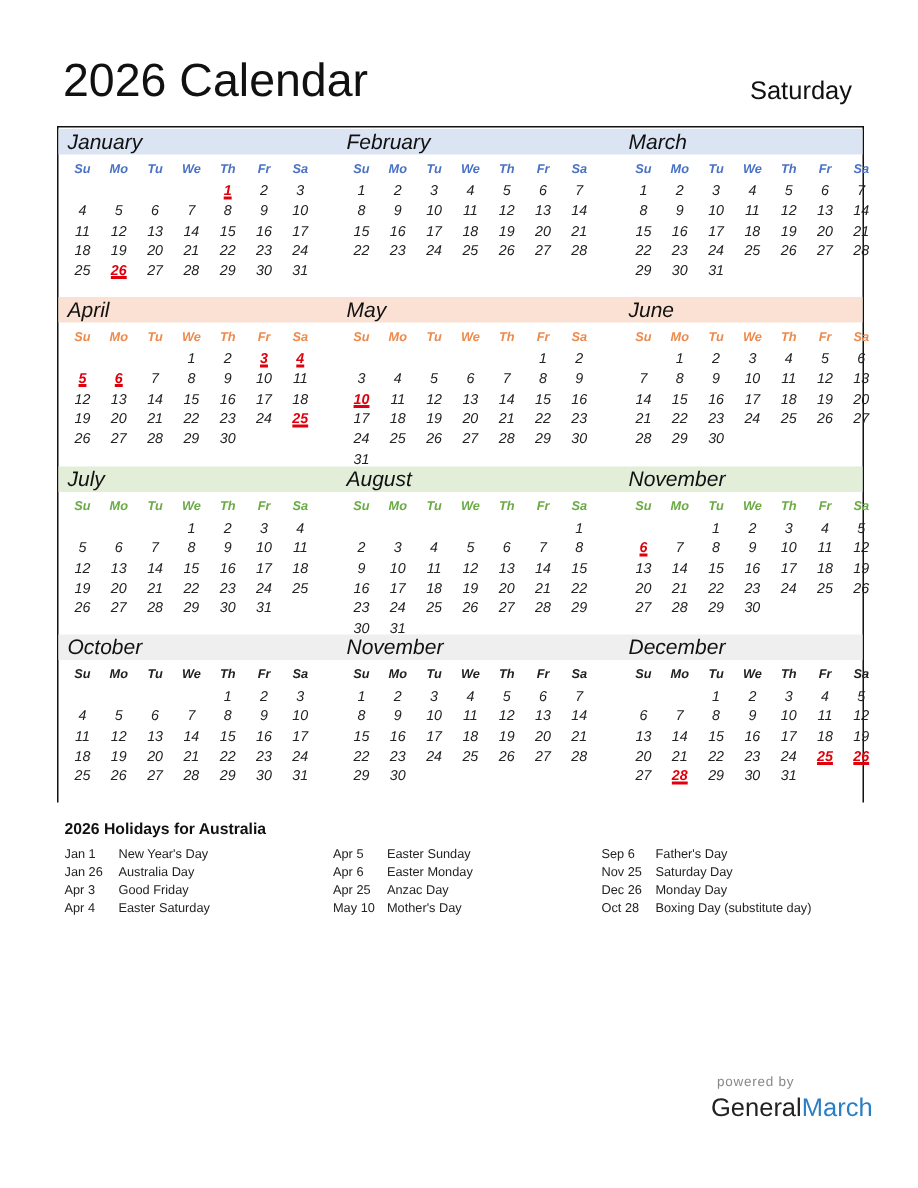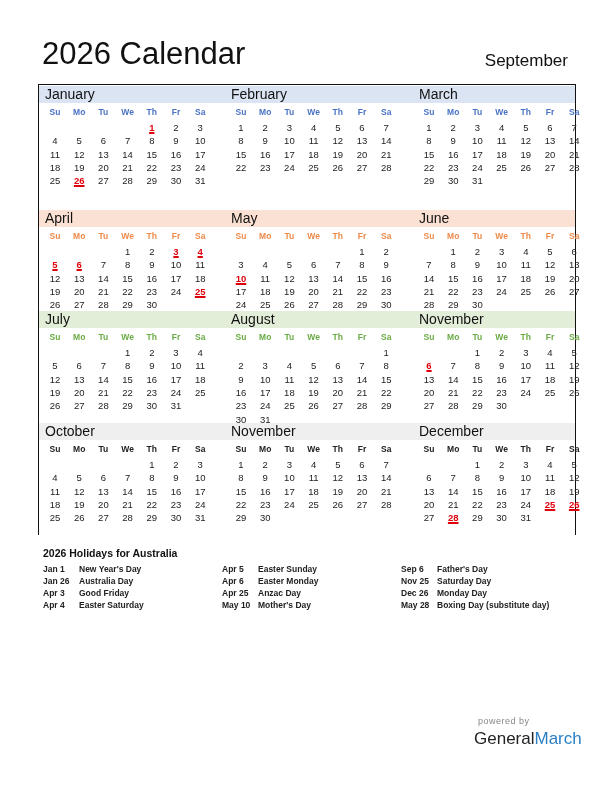--- a/index.html
+++ b/index.html
@@ -1,41 +1,41 @@
 <!DOCTYPE html>
 <html><head>
 <meta charset="utf-8">
 <style>
   html, body { margin:0; padding:0; background:#fff; }
   body { width:612px; height:792px; position:relative; font-family:"Liberation Sans", sans-serif; color:#222; overflow:hidden; }
   .title { position:absolute; left:42px; top:36px; font-size:31px; color:#111; }
   .country { position:absolute; right:44px; top:51px; font-size:17px; color:#111; }
-  .frame { position:absolute; left:38px; top:84px; width:536px; height:450px; border-top:1.5px solid #111; border-left:1.5px solid #111; border-right:1.5px solid #111; }
+  .frame { position:absolute; left:38px; top:84px; width:536px; height:450px; border-top:1.5px solid #111; border-left:1.5px solid #111; border-right:1.5px solid #111;font-style:italic; }
   .quarter { position:absolute; left:0; width:536px; height:112px; }
   .qband { position:absolute; left:0; top:1px; width:536px; height:17px; }
   .month { position:absolute; width:180px; height:112px; }
   .mname { position:absolute; left:4px; top:1px; font-size:14px; color:#111; }
   .dows { position:absolute; left:0; top:22px; width:176px; height:12px; }
   .dow { position:absolute; width:24px; text-align:center; font-size:8.5px; font-weight:bold; }
   .days { position:absolute; left:0; top:37px; width:176px; }
   .day { position:absolute; width:24px; text-align:center; font-size:9.5px; color:#222; }
   .day.hol { color:#e0000b; font-weight:bold; text-decoration:underline; text-decoration-thickness:1.5px; }
   .hol-title { position:absolute; left:43px; top:547px; font-size:10.5px; font-weight:bold; color:#111; }
-  .hol-col { position:absolute; top:564px;font-weight:bold; }
+  .hol-col { position:absolute; top:564px; }
   .hol-row { height:12px; font-size:8.5px; color:#222; white-space:nowrap; }
   .hol-date { display:inline-block; width:36px; }
   .powered { position:absolute; left:478px; top:716px; font-size:9px; color:#888; letter-spacing:0.5px; }
   .brand { position:absolute; left:474px; top:729px; font-size:17px; color:#222; }
   .brand .blue { color:#2a7fc4; }
 </style>
 </head>
 <body>
 
 <div class="title">2026 Calendar</div>
-<div class="country">September</div>
+<div class="country">Saturday</div>
 
 <div class="frame" id="frame">
     <div class="quarter" style="top: 0px;">
       <div class="qband" style="background: rgb(219, 228, 243);"></div>
       <div class="month" style="left: 2px; top: 0px;">
         <div class="mname">January</div>
         <div class="dows">
           <div class="dow" style="left: 2px; color: rgb(74, 114, 196);">Su</div>
           <div class="dow" style="left: 26.2px; color: rgb(74, 114, 196);">Mo</div>
           <div class="dow" style="left: 50.4px; color: rgb(74, 114, 196);">Tu</div>
@@ -159,21 +159,21 @@
           <div class="day" style="left: 74.6px; top: 39.9px;">25</div>
           <div class="day" style="left: 98.8px; top: 39.9px;">26</div>
           <div class="day" style="left: 123px; top: 39.9px;">27</div>
           <div class="day" style="left: 147.2px; top: 39.9px;">28</div>
           <div class="day" style="left: 2px; top: 53.2px;">29</div>
           <div class="day" style="left: 26.2px; top: 53.2px;">30</div>
           <div class="day" style="left: 50.4px; top: 53.2px;">31</div>
         </div>
       </div>
     </div>
-    <div class="quarter" style="top: 112px; margin-top: 12px;">
+    <div class="quarter" style="top: 112px;">
       <div class="qband" style="background: rgb(251, 225, 211);"></div>
       <div class="month" style="left: 2px; top: 0px;">
         <div class="mname">April</div>
         <div class="dows">
           <div class="dow" style="left: 2px; color: rgb(238, 138, 76);">Su</div>
           <div class="dow" style="left: 26.2px; color: rgb(238, 138, 76);">Mo</div>
           <div class="dow" style="left: 50.4px; color: rgb(238, 138, 76);">Tu</div>
           <div class="dow" style="left: 74.6px; color: rgb(238, 138, 76);">We</div>
           <div class="dow" style="left: 98.8px; color: rgb(238, 138, 76);">Th</div>
           <div class="dow" style="left: 123px; color: rgb(238, 138, 76);">Fr</div>
@@ -589,18 +589,18 @@
     <div class="hol-col" style="left: 222px;">
       <div class="hol-row"><span class="hol-date">Apr 5</span><span>Easter Sunday</span></div>
       <div class="hol-row"><span class="hol-date">Apr 6</span><span>Easter Monday</span></div>
       <div class="hol-row"><span class="hol-date">Apr 25</span><span>Anzac Day</span></div>
       <div class="hol-row"><span class="hol-date">May 10</span><span>Mother's Day</span></div>
     </div>
     <div class="hol-col" style="left: 401px;">
       <div class="hol-row"><span class="hol-date">Sep 6</span><span>Father's Day</span></div>
       <div class="hol-row"><span class="hol-date">Nov 25</span><span>Saturday Day</span></div>
       <div class="hol-row"><span class="hol-date">Dec 26</span><span>Monday Day</span></div>
-      <div class="hol-row"><span class="hol-date">May 28</span><span>Boxing Day (substitute day)</span></div>
+      <div class="hol-row"><span class="hol-date">Oct 28</span><span>Boxing Day (substitute day)</span></div>
     </div>
   </div>
 
 <div class="powered">powered by</div>
 <div class="brand"><span>General</span><span class="blue">March</span></div>
 
 </body></html>

